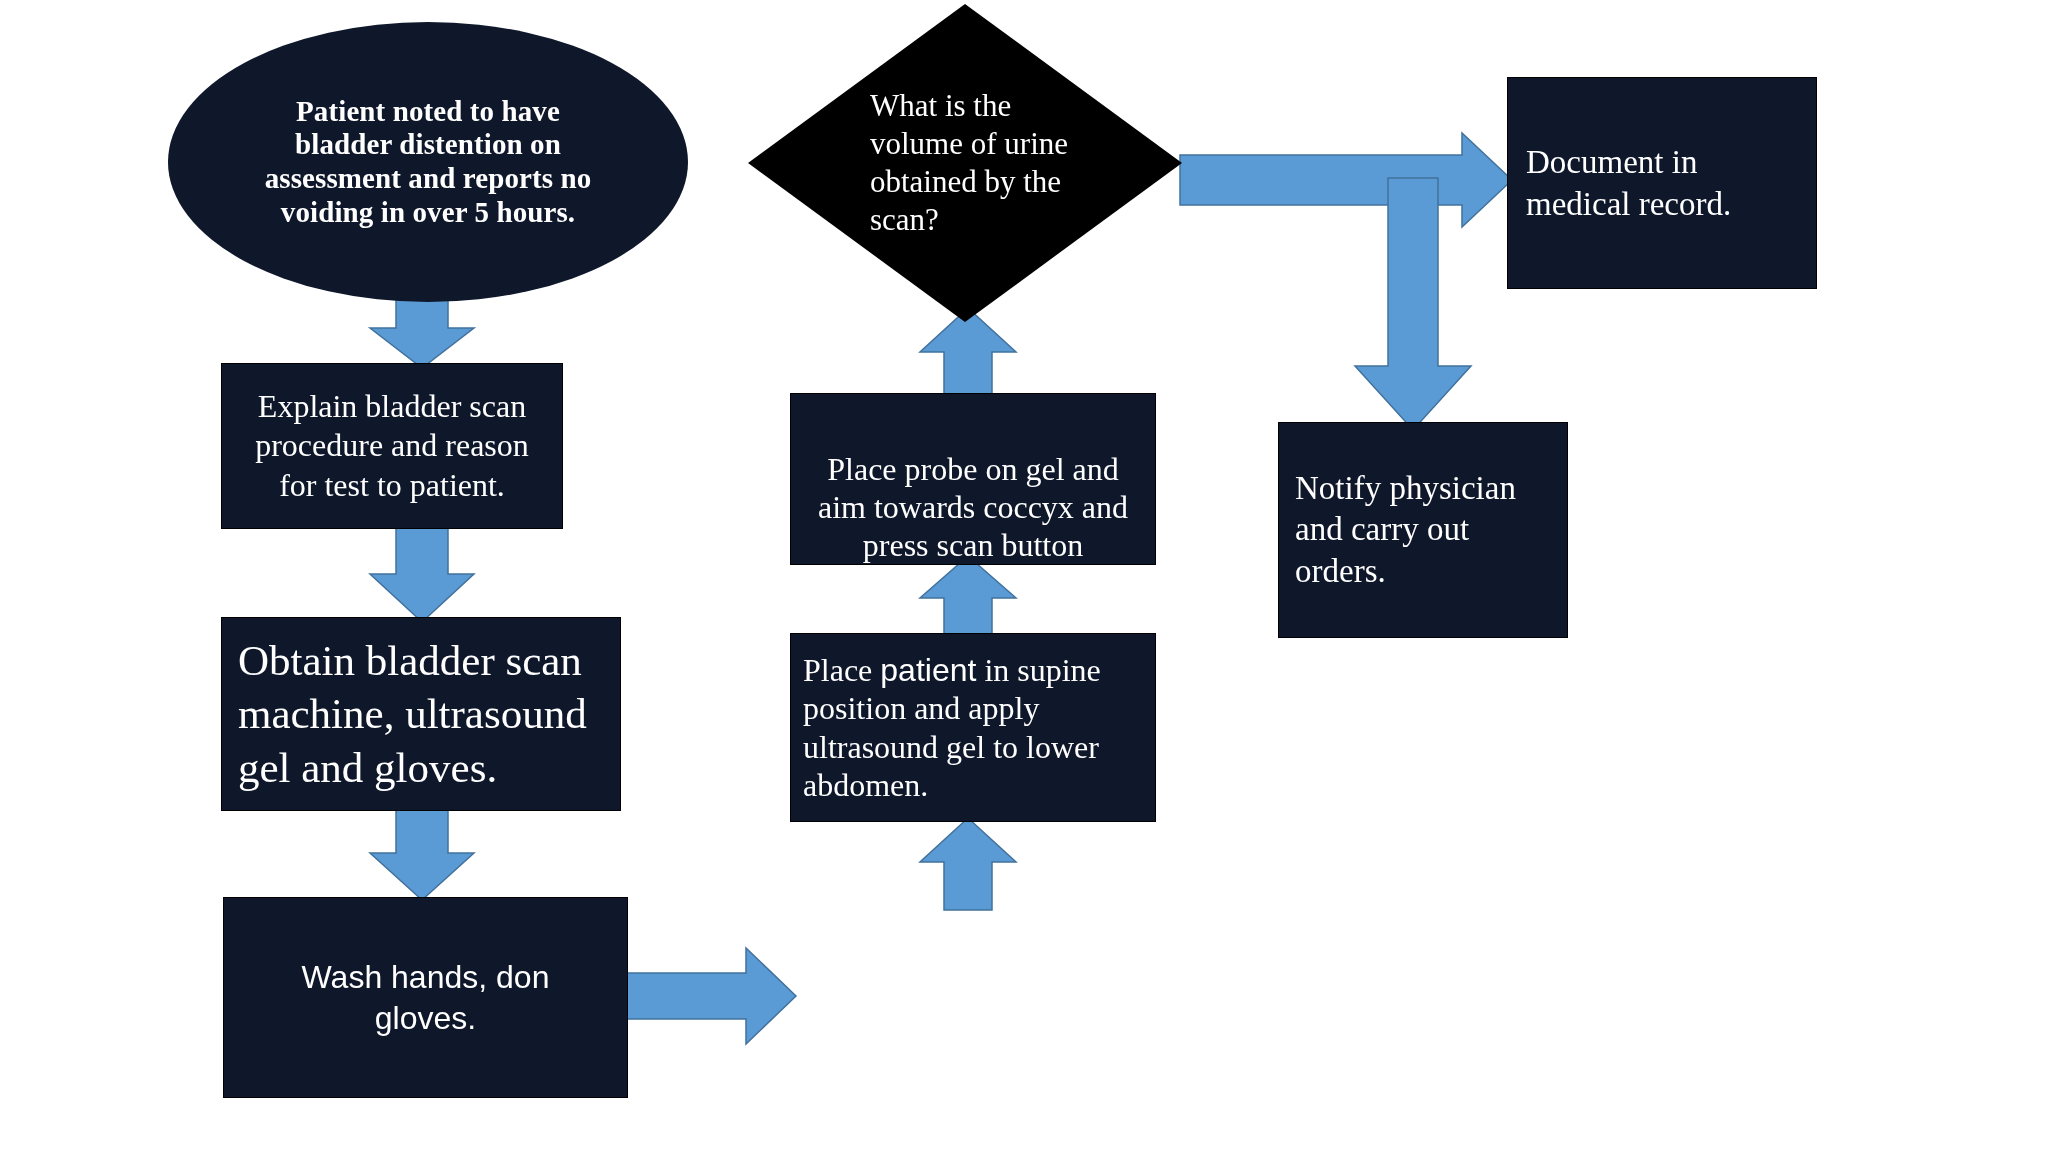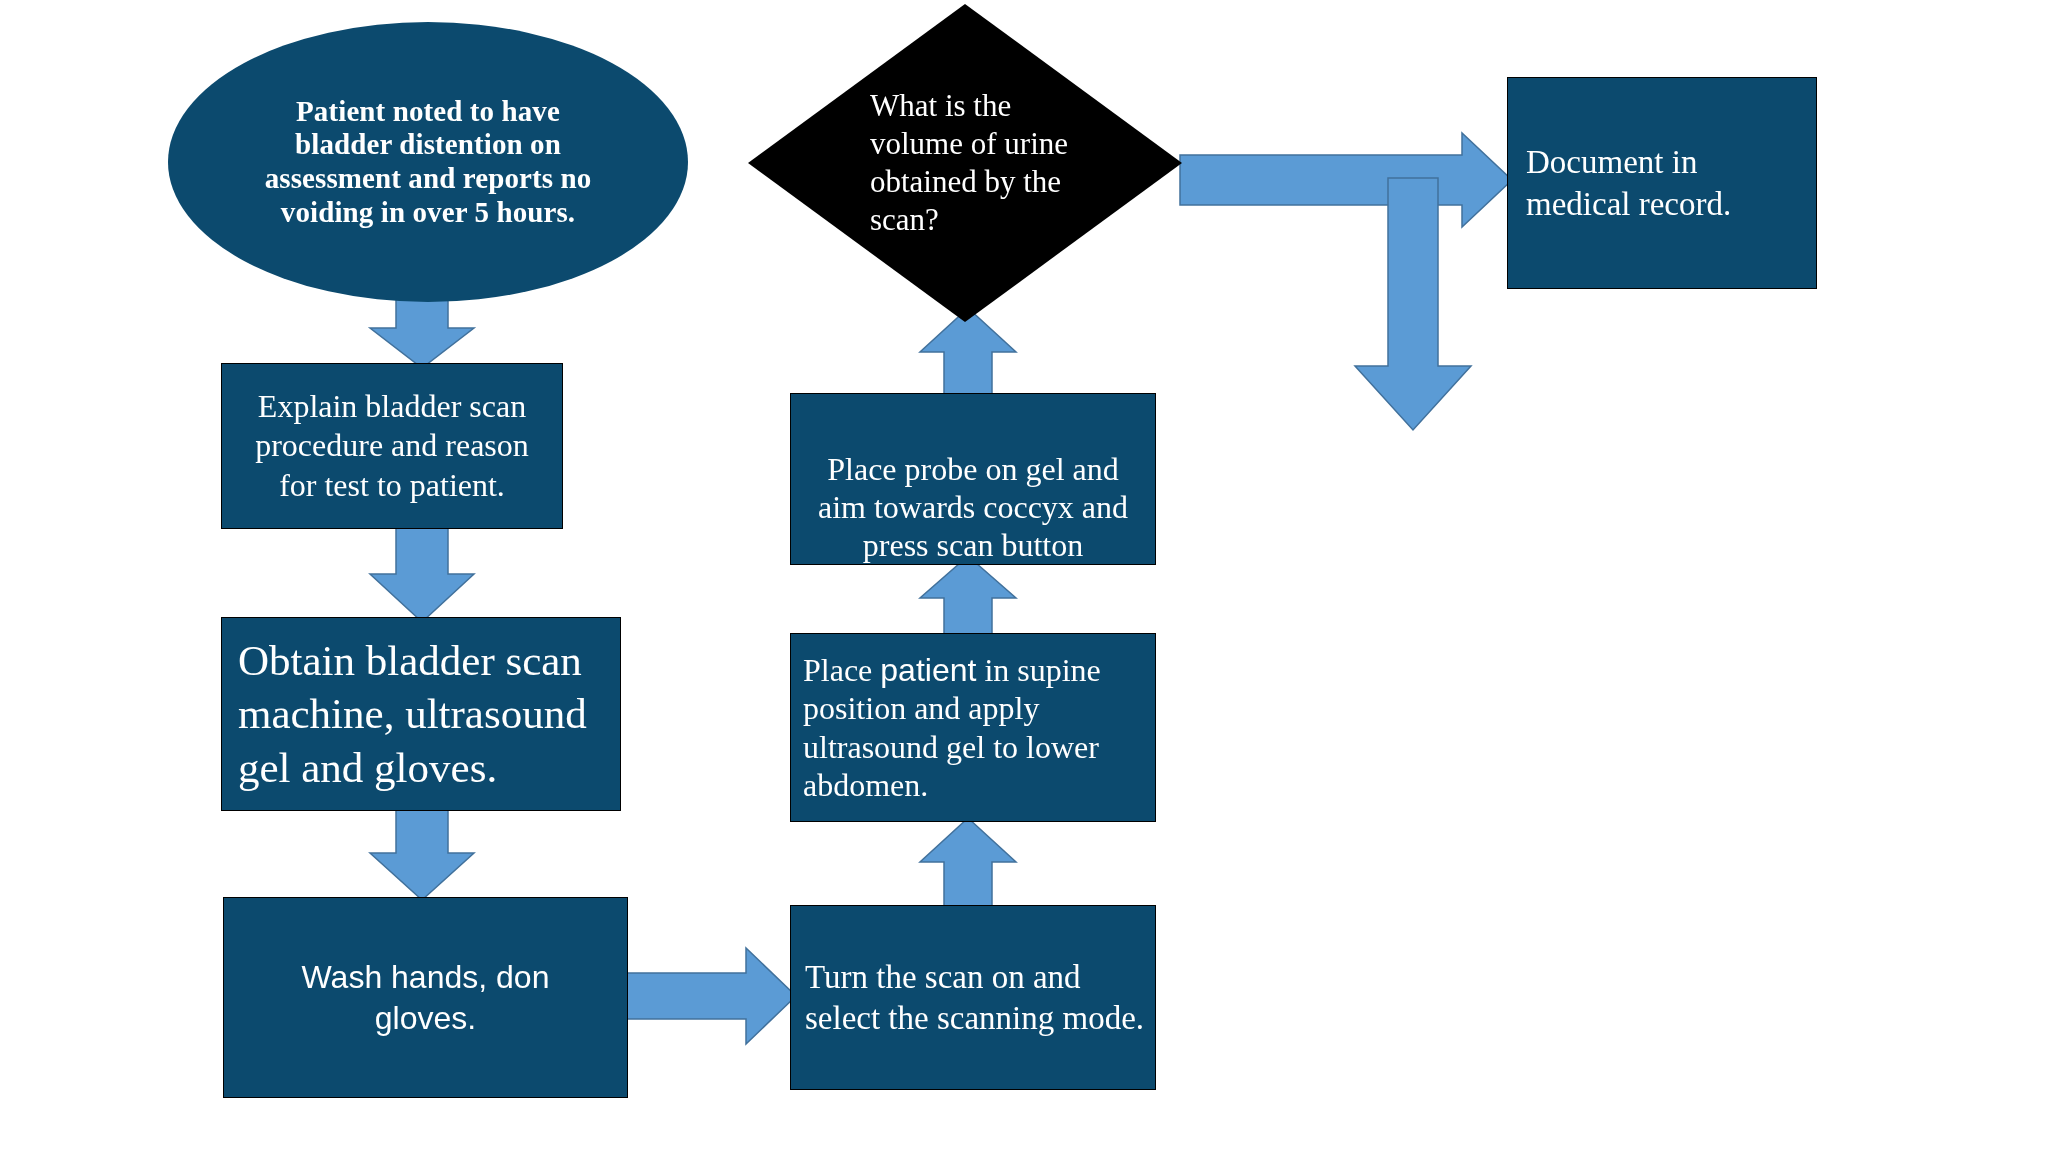--- a/index.html
+++ b/index.html
@@ -12,21 +12,21 @@
     width: 2048px;
     height: 1152px;
     background: #ffffff;
     overflow: hidden;
     font-family: "Liberation Serif", "DejaVu Serif", serif;
   }
 
   
   .node {
     position: absolute;
-    background: #0c4a6e;
+    background: #0f172a;
     color: #ffffff;
     box-sizing: border-box;
     display: flex;
     align-items: center;
     overflow: visible;
   }
   .node .txt {
     width: 100%;
     line-height: 1.16;
     color: #ffffff;
@@ -132,20 +132,23 @@
 
   <div class="node diamond" style="left:748px; top:4px; width:434px; height:318px;">
     <div class="dshape"></div>
     <div class="txt" style="font-size:31px; text-align:left; padding:0 96px 0 122px; line-height:1.22;">What is the volume of urine obtained by the scan?</div>
   </div>
 
   <div class="node box" style="left:1507px; top:77px; width:310px; height:212px;">
     <div class="txt" style="font-size:33px; text-align:left; padding:0 14px 0 18px; line-height:1.28;">Document in medical record.</div>
   </div>
 
+  <div class="node box" style="left:1278px; top:422px; width:290px; height:216px;">
+    <div class="txt" style="font-size:33px; text-align:left; padding:0 10px 0 16px; line-height:1.26;">Notify physician and carry out orders.</div>
+  </div>
 
   <div class="node box" style="left:221px; top:363px; width:342px; height:166px;">
     <div class="txt" style="font-size:32px; text-align:center; padding:0 14px; line-height:1.22;">Explain bladder scan procedure and reason for test to patient.</div>
   </div>
 
   <div class="node box" style="left:221px; top:617px; width:400px; height:194px;">
     <div class="txt" style="font-size:43px; text-align:left; padding:0 12px 0 16px; line-height:1.24;">Obtain bladder scan machine, ultrasound gel and gloves.</div>
   </div>
 
   <div class="node box" style="left:223px; top:897px; width:405px; height:201px;">
@@ -153,17 +156,14 @@
   </div>
 
   <div class="node box" style="left:790px; top:393px; width:366px; height:172px; align-items:flex-end;">
     <div class="txt" style="font-size:32px; text-align:center; padding:6px 12px 0 12px; line-height:1.19;">Place probe on gel and aim towards coccyx and press scan button</div>
   </div>
 
   <div class="node box" style="left:790px; top:633px; width:366px; height:189px;">
     <div class="txt" style="font-size:32px; text-align:left; padding:0 8px 0 12px; line-height:1.20;"><span>Place </span><span class="sans">patient</span><span> in supine position and apply ultrasound gel to lower abdomen.</span></div>
   </div>
 
-  <div class="node box" style="left:790px; top:905px; width:366px; height:185px;">
-    <div class="txt" style="font-size:33px; text-align:left; padding:0 10px 0 14px; line-height:1.24;">Turn the scan on and select the scanning mode.</div>
-  </div>
 
 </div>
 
 </body></html>

